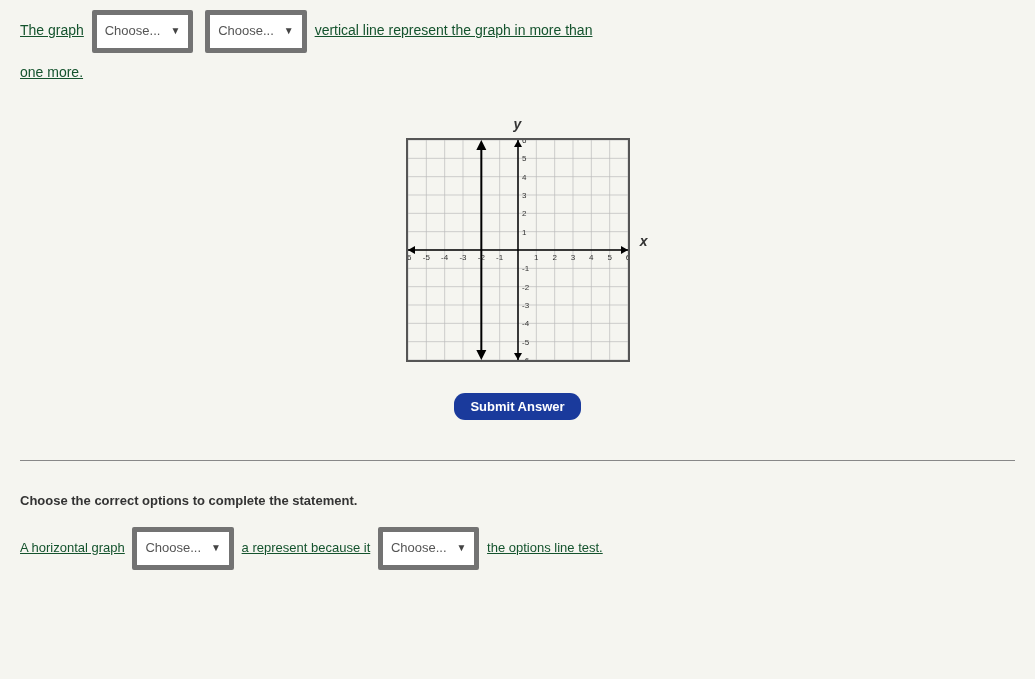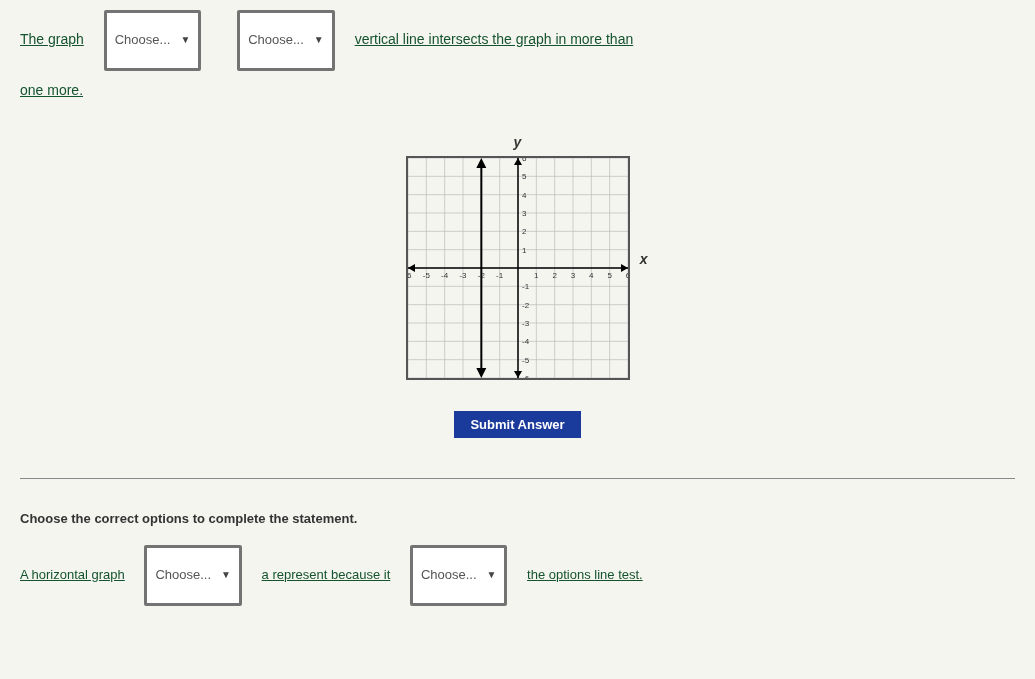--- a/index.html
+++ b/index.html
@@ -12,28 +12,28 @@
       line-height: 1.6;
     }
     .question-text {
       display: inline;
       color: #14532d;
       text-decoration: underline;
     }
     .dropdown {
       display: inline-flex;
       align-items: center;
-      border: 3px solid #737373;
+      border: 5px solid #737373;
       background: #fff;
-      padding: 17px 8px;
+      padding: 6px 8px;
       font-size: 13px;
       color: #555;
       cursor: pointer;
       border-radius: 2px;
-      margin: 0 16px;
+      margin: 0 4px;
       vertical-align: middle;
     }
     .dropdown .arrow {
       margin-left: 10px;
       font-size: 10px;
       color: #444;
     }
     .sentence-block {
       margin-bottom: 8px;
     }
@@ -61,21 +61,21 @@
       transform: translateY(-50%);
     }
     .submit-btn {
       display: inline-block;
       background: #1a3a9c;
       color: #fff;
       font-weight: bold;
       font-size: 13px;
       padding: 6px 16px;
       border: none;
-      border-radius: 0;
+      border-radius: 11px;
       cursor: pointer;
       margin-top: 25px;
     }
     .divider {
       border: none;
       border-top: 1px solid #888;
       margin: 40px 0 30px 0;
     }
     .instruction {
       font-weight: bold;
@@ -97,21 +97,21 @@
 <div class="sentence-block">
   <span class="question-text">The graph</span>
   <span class="dropdown">
     <span>Choose...</span>
     <span class="arrow">▼</span>
   </span>
   <span class="dropdown">
     <span>Choose...</span>
     <span class="arrow">▼</span>
   </span>
-  <span class="question-text">vertical line intersects the graph in more than</span>
+  <span class="question-text">vertical line represent the graph in more than</span>
 </div>
 <div class="sentence-block">
   <span class="question-text">one more.</span>
 </div>
 
 <div class="graph-container">
   <div class="graph-wrapper">
     <div class="axis-label-y">y</div>
     <div class="chart-box">
       <svg id="chart-svg" width="220" height="220">

